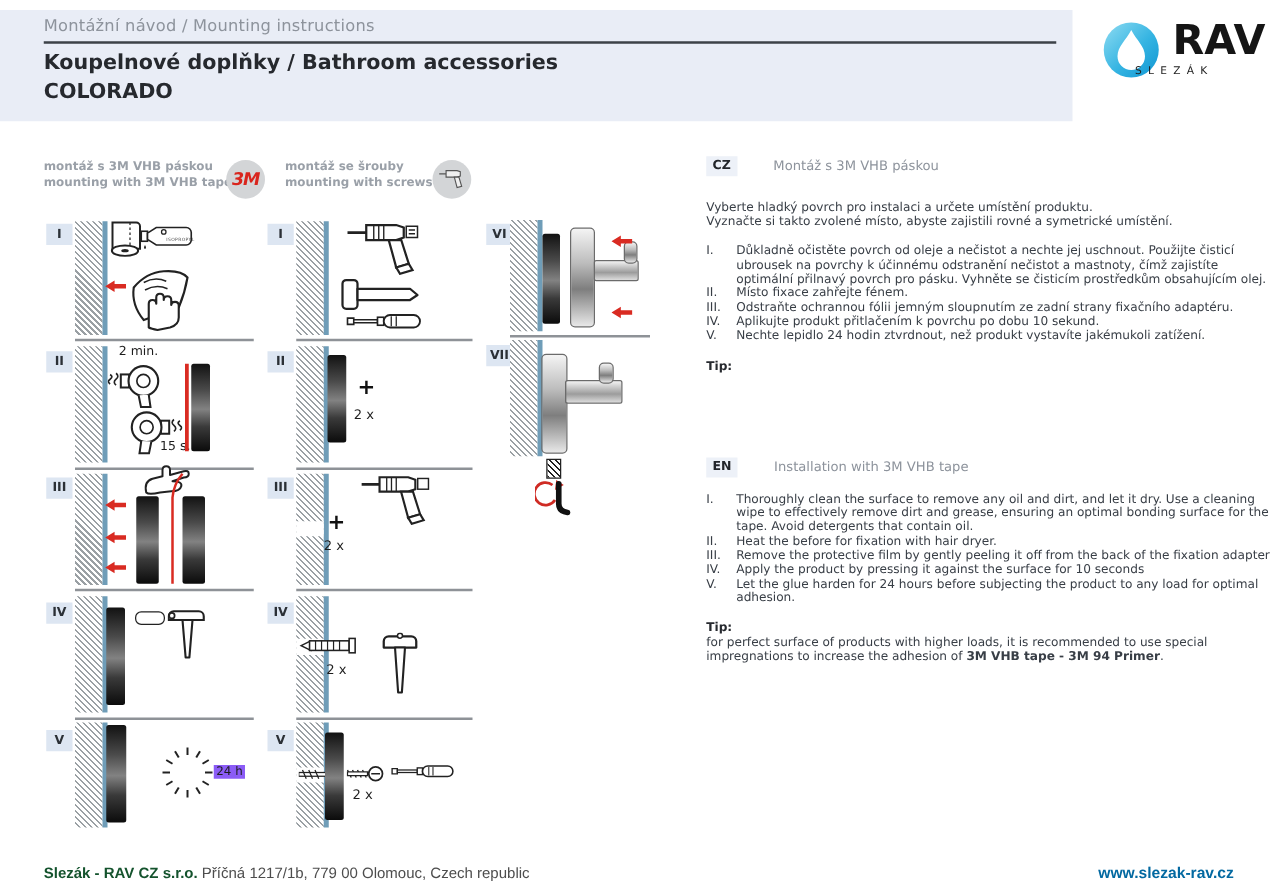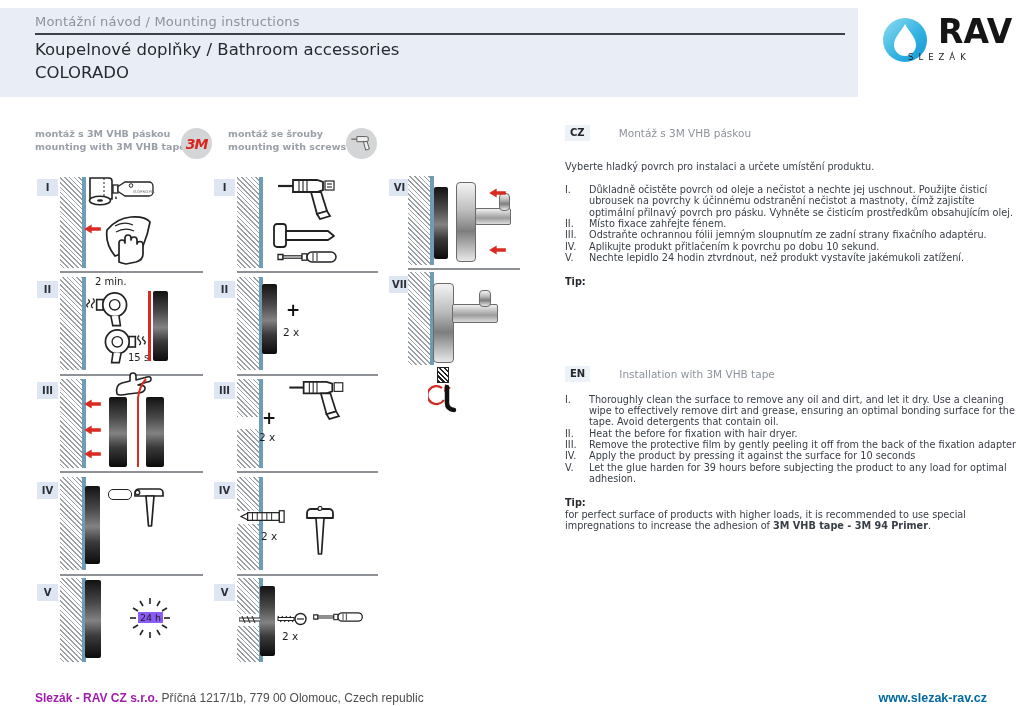--- a/index.html
+++ b/index.html
@@ -2,55 +2,55 @@
 <html><head>
 <meta charset="utf-8">
 <style>
   html,body{margin:0;padding:0;}
   body{width:1020px;height:706px;background:#fff;font-family:"DejaVu Sans",sans-serif;position:relative;overflow:hidden;}
   .abs{position:absolute;}
   
   .band{position:absolute;left:0;top:8px;width:858px;height:89px;background:#e9edf6;}
   .hsub{position:absolute;left:35px;top:14px;font-size:13px;color:#8d939c;letter-spacing:.2px;}
   .hrule{position:absolute;left:35px;top:33px;width:810px;height:0;border-top:2px solid #3d4248;}
-  .htitle{position:absolute;left:35px;top:39px;font-size:16.5px;font-weight:normal;color:#26292e;line-height:1.38;}
+  .htitle{position:absolute;left:35px;top:39px;font-size:16.5px;font-weight:bold;color:#26292e;line-height:1.38;}
   .logo-brand{position:absolute;left:938px;top:12px;font-size:33px;font-weight:bold;color:#151515;letter-spacing:0;}
   .logo-sub{position:absolute;left:908px;top:52px;font-size:8.5px;font-weight:normal;color:#222;letter-spacing:5px;}
   
   .mlabel{position:absolute;font-size:9.5px;font-weight:bold;color:#9aa0a8;line-height:1.35;}
   .mcircle{position:absolute;width:31px;height:31px;border-radius:50%;background:#d3d5d7;display:flex;align-items:center;justify-content:center;}
   .m3m{font-size:14px;font-weight:bold;font-style:italic;color:#d9251d;letter-spacing:-1px;}
   
   .stepnum{position:absolute;width:21px;height:17px;background:#dde6f2;color:#2b3036;font-size:10px;font-weight:bold;text-align:center;line-height:17px;}
   .wall{position:absolute;width:22px;border-right:4px solid #6f9db8;background:repeating-linear-gradient(45deg,#ffffff 0 2.2px,#9aa0a4 2.2px 3.4px);}
   .wgap{position:absolute;background:#fff;}
   .sep{position:absolute;height:1.5px;background:#8e9297;}
   .blackstrip{position:absolute;background:linear-gradient(180deg,#121212 0%,#4a4a4a 30%,#828282 52%,#3a3a3a 72%,#0b0b0b 100%);border-radius:2px;}
   .rededge{position:absolute;width:2.5px;background:#d92b22;}
   .chrome-v{position:absolute;background:linear-gradient(180deg,#f4f4f4 0%,#bdbdbd 35%,#7e7e7e 62%,#e8e8e8 100%);border:1px solid #6b6b6b;border-radius:4px;}
   .chrome-h{position:absolute;background:linear-gradient(180deg,#f2f2f2,#9c9c9c 60%,#dcdcdc);border:1px solid #6b6b6b;border-radius:2px;}
   .pill{position:absolute;background:#fff;border:1.5px solid #222;border-radius:5px;}
   .grub{position:absolute;background:repeating-linear-gradient(45deg,#222 0 1.6px,#fff 1.6px 3.4px);border:1px solid #222;}
   .dlabel{position:absolute;font-size:10px;color:#1d1d1d;}
   .plus{position:absolute;font-size:17px;font-weight:bold;color:#111;}
   .qty{position:absolute;font-size:10.5px;color:#1d1d1d;}
-  .clocktxt{position:absolute;font-size:9.5px;color:#1d1d1d;background:#8b5cf6;padding:0 2px;}
+  .clocktxt{position:absolute;font-size:9.5px;color:#1d1d1d;background:#8b5cf6;padding:0 2px;margin-left:33px;}
   svg{display:block;}
   
   .instr{position:absolute;left:565px;width:455px;font-size:9.7px;line-height:1.17;color:#383e46;}
   .lang-badge{display:inline-block;background:#edf1f8;font-weight:bold;font-size:10px;color:#23262b;padding:2px 5px;vertical-align:middle;}
   .instr-head{display:inline-block;color:#8d939c;font-size:10.5px;margin-left:26px;vertical-align:middle;}
   .ilist{margin-top:12px;}
   .irow{display:flex;}
   .inum{width:24px;flex:none;}
   .itext{flex:1;}
   .tiplabel{font-weight:bold;margin-top:13px;color:#26292e;}
   
   .foot-left{position:absolute;left:35px;top:691px;font-family:"Liberation Sans",sans-serif;font-size:12px;color:#4d4d4d;}
-  .foot-left b{color:#a21caf;}
+  .foot-left b{color:#14532d;}
   .foot-right{position:absolute;right:33px;top:691px;font-family:"Liberation Sans",sans-serif;font-size:12.5px;font-weight:bold;color:#0369a1;}
 </style>
 </head>
 <body>
 
 <div class="band"></div>
 <div class="hsub">Montážní návod / Mounting instructions</div>
 <div class="hrule"></div>
 <div class="htitle">
   <div>Koupelnové doplňky / Bathroom accessories</div>
@@ -363,20 +363,21 @@
   </svg>
 </div>
 
 <div class="instr" style="top:125px;">
   <div>
     <span class="lang-badge">CZ</span>
     <span class="instr-head">Montáž s 3M VHB páskou</span>
   </div>
   <div style="margin-top:20px;">
     <div>Vyberte hladký povrch pro instalaci a určete umístění produktu.</div>
+    <div>Vyznačte si takto zvolené místo, abyste zajistili rovné a symetrické umístění.</div>
   </div>
   <div class="ilist">
     <div class="irow">
         <span class="inum">I.</span>
         <span class="itext">Důkladně očistěte povrch od oleje a nečistot a nechte jej uschnout. Použijte čisticí ubrousek na povrchy k účinnému odstranění nečistot a mastnoty, čímž zajistíte optimální přilnavý povrch pro pásku. Vyhněte se čisticím prostředkům obsahujícím olej.</span>
       </div>
     <div class="irow">
         <span class="inum">II.</span>
         <span class="itext">Místo fixace zahřejte fénem.</span>
       </div>
@@ -413,21 +414,21 @@
     <div class="irow">
         <span class="inum">III.</span>
         <span class="itext">Remove the protective film by gently peeling it off from the back of the fixation adapter</span>
       </div>
     <div class="irow">
         <span class="inum">IV.</span>
         <span class="itext">Apply the product by pressing it against the surface for 10 seconds</span>
       </div>
     <div class="irow">
         <span class="inum">V.</span>
-        <span class="itext">Let the glue harden for 39 hours before subjecting the product to any load for optimal adhesion.</span>
+        <span class="itext">Let the glue harden for 24 hours before subjecting the product to any load for optimal adhesion.</span>
       </div>
   </div>
   <div class="tiplabel">Tip:</div>
   <div><span>for perfect surface of products with higher loads, it is recommended to use special impregnations to increase the adhesion of </span><b>3M VHB tape - 3M 94 Primer</b><span>.</span></div>
 </div>
 
 <div class="foot-left">
   <b>Slezák - RAV CZ s.r.o.</b><span> Příčná 1217/1b, 779 00 Olomouc, Czech republic</span>
 </div>
 <div class="foot-right">www.slezak-rav.cz</div>

